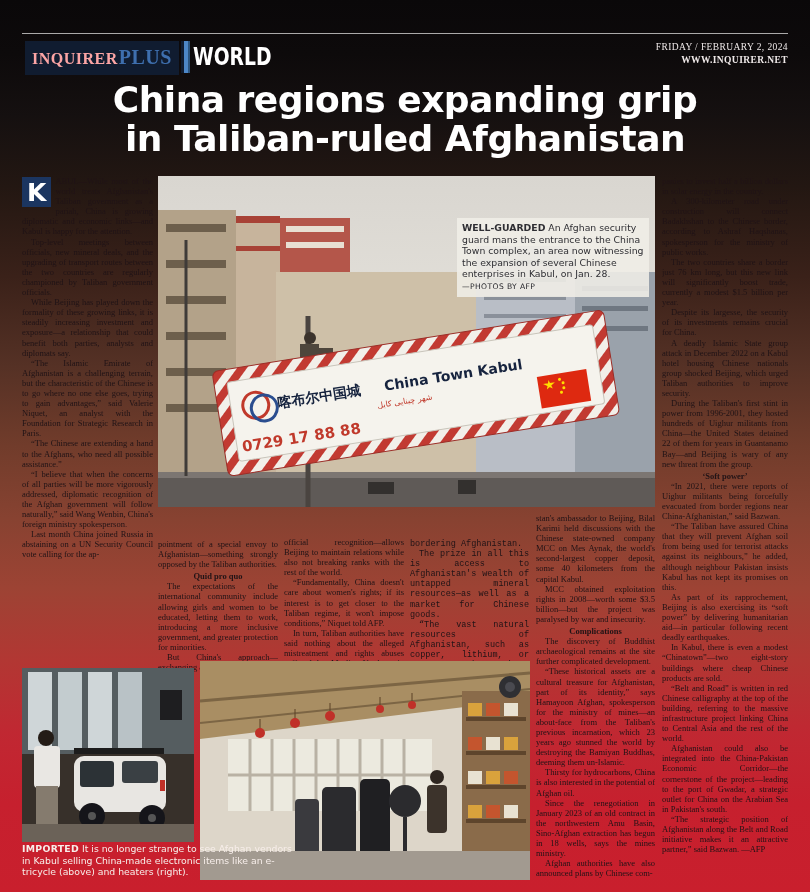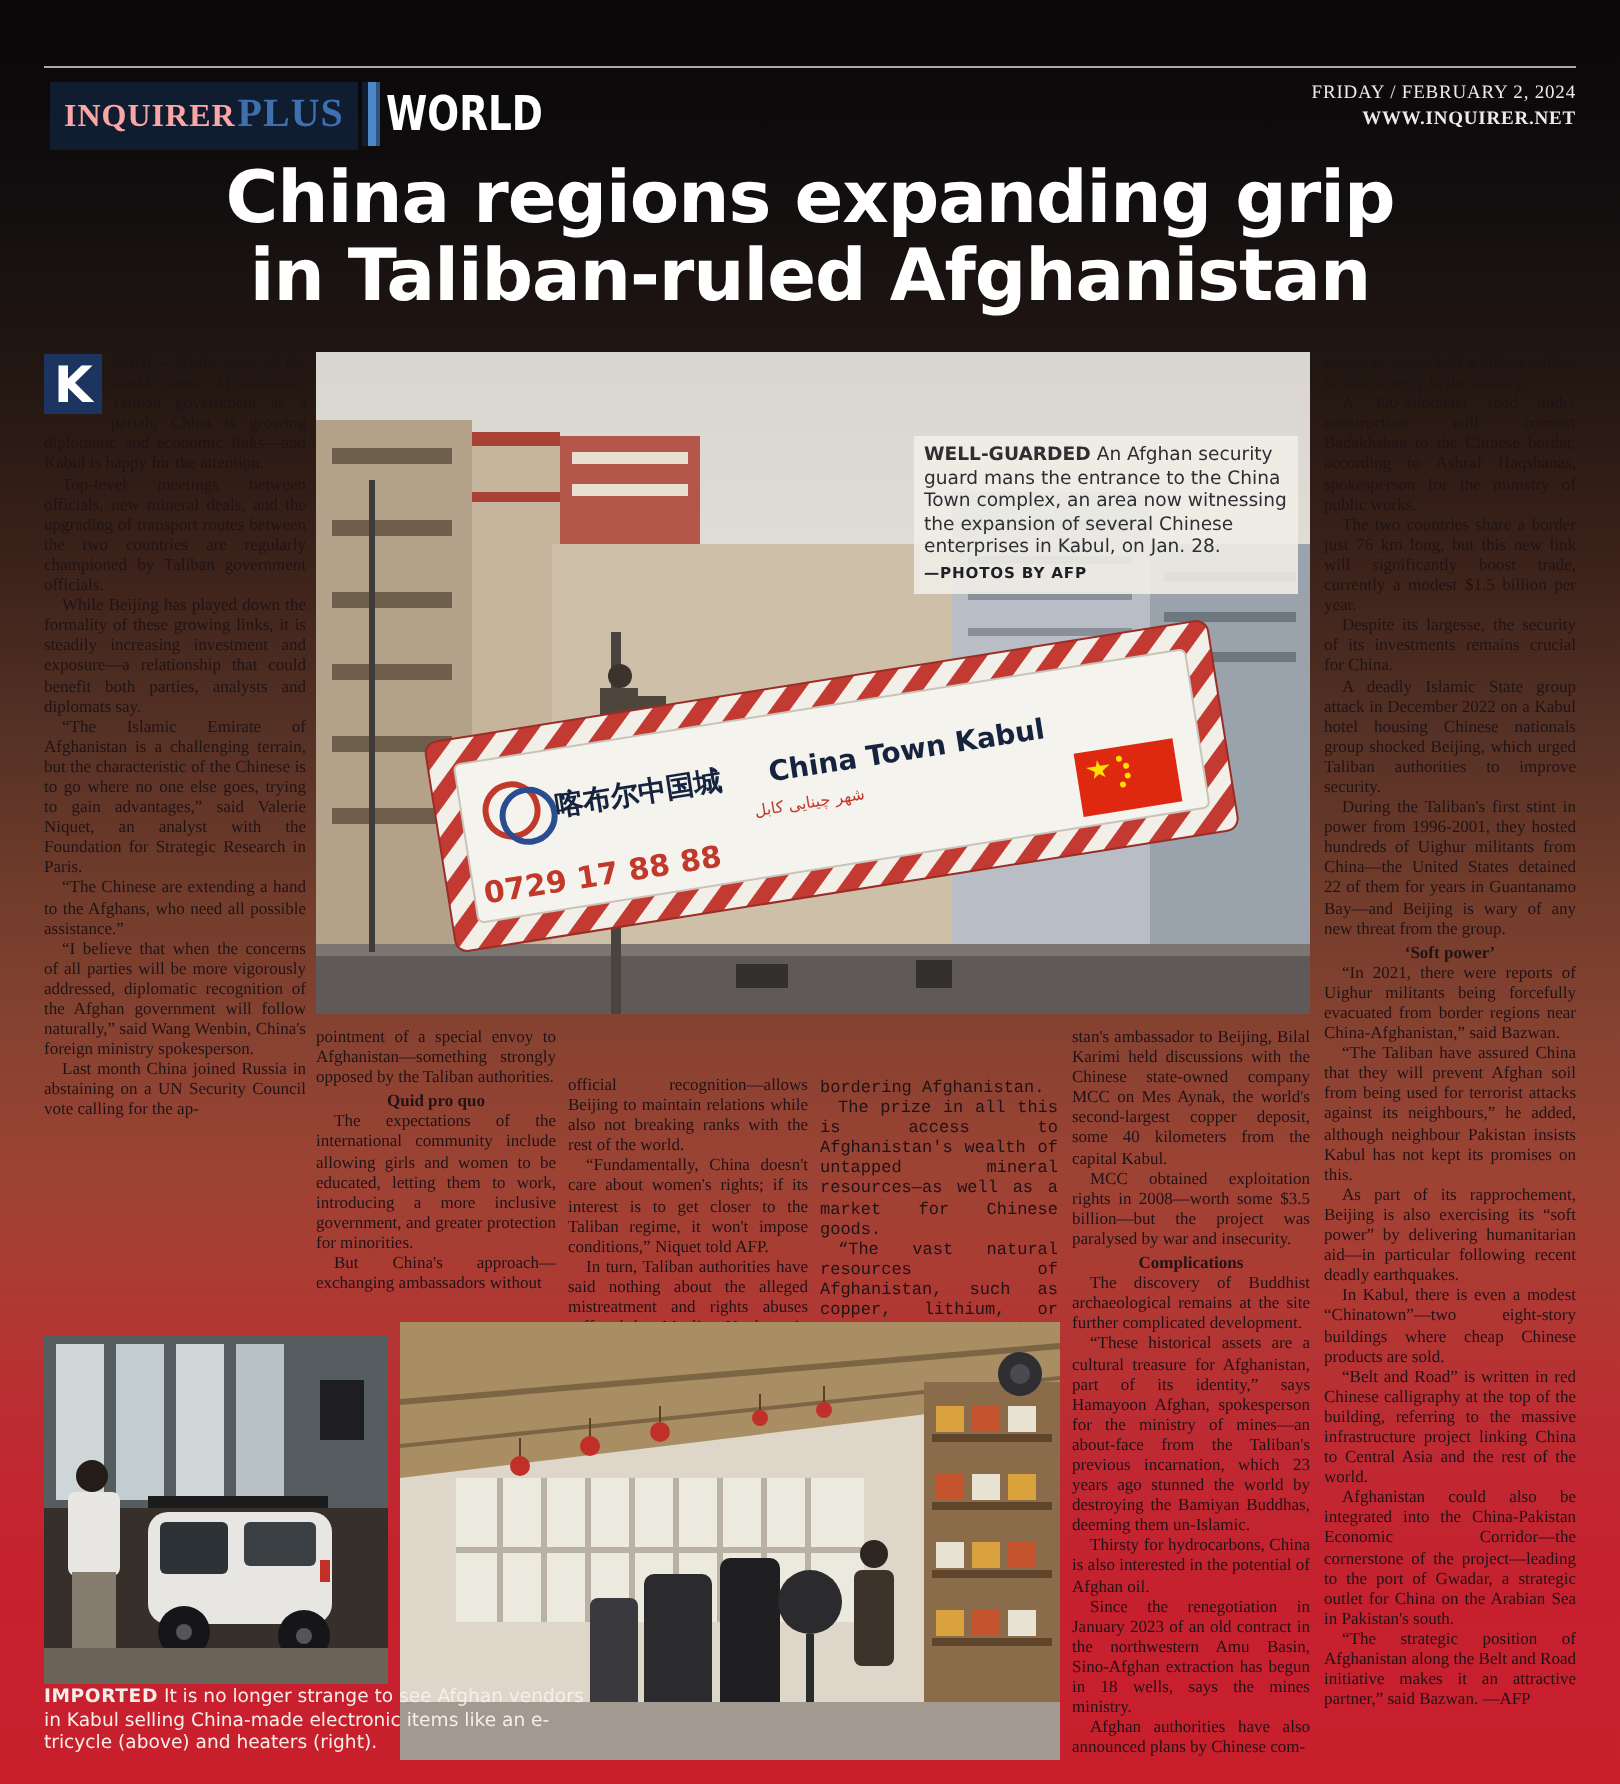--- a/index.html
+++ b/index.html
@@ -25,21 +25,21 @@
   .col p.ni{text-indent:0;}
   .sh{font-weight:bold;text-align:center;text-indent:0 !important;margin:2px 0 0 !important;}
   .dropcap{float:left;font-family:"DejaVu Sans",sans-serif;font-weight:800;font-size:25px;line-height:25px;color:#ffffff;background:#1b3560;padding:3px 5px 2px;margin:1px 4px 0 0;}
   
   .fig{position:absolute;overflow:hidden;background:#888;}
   .fig svg{display:block;}
   .photo-caption{position:absolute;top:42px;right:6px;width:182px;text-align:left;
     font-family:"DejaVu Sans",sans-serif;font-size:9.3px;line-height:11.6px;color:#2e2e33;
     background:rgba(240,238,231,.88);padding:4px 5px;}
   .photo-caption .tag{font-weight:bold;}
-  .photo-caption .credit{display:block;font-weight:bold;font-size:7.6px;letter-spacing:.4px;margin-top:1px;color:#1e1e24;}
+  .photo-caption .credit{display:block;font-weight:normal;font-size:7.6px;letter-spacing:.4px;margin-top:1px;color:#1e1e24;}
   .bottom-caption{position:absolute;left:22px;top:843px;width:276px;color:#f7eeea;
     font-family:"DejaVu Sans",sans-serif;font-size:9.3px;line-height:11.6px;text-align:left;}
   .bottom-caption .tag{font-weight:bold;letter-spacing:.3px;}
 </style>
 </head>
 <body>
 
 <div class="page">
 
   <div class="toprule"></div>
@@ -142,21 +142,21 @@
         </g>
       </g>
     </svg>
     <div class="photo-caption">
       <span class="tag">WELL-GUARDED</span>
       <span>An Afghan security guard mans the entrance to the China Town complex, an area now witnessing the expansion of several Chinese enterprises in Kabul, on Jan. 28.</span>
       <span class="credit">—PHOTOS BY AFP</span>
     </div>
   </figure>
 
-  <div class="col" style="left:158px;top:513px;width:120px;height:148px;">
+  <div class="col" style="left:158px;top:539px;width:120px;height:148px;">
     <p class="ni">pointment of a special envoy to Afghanistan—something strongly opposed by the Taliban authorities.</p>
     <p class="sh">Quid pro quo</p>
     <p>The expectations of the international community include allowing girls and women to be educated, letting them to work, introducing a more inclusive government, and greater protection for minorities.</p>
     <p>But China's approach—exchanging ambassadors without</p>
   </div>
 
   <div class="col" style="left:284px;top:537px;width:120px;height:148px;">
     <p class="ni">official recognition—allows Beijing to maintain relations while also not breaking ranks with the rest of the world.</p>
     <p>“Fundamentally, China doesn't care about women's rights; if its interest is to get closer to the Taliban regime, it won't impose conditions,” Niquet told AFP.</p>
     <p>In turn, Taliban authorities have said nothing about the alleged mistreatment and rights abuses suffered by Muslim Uyghurs in China's Xinjiang region</p>

